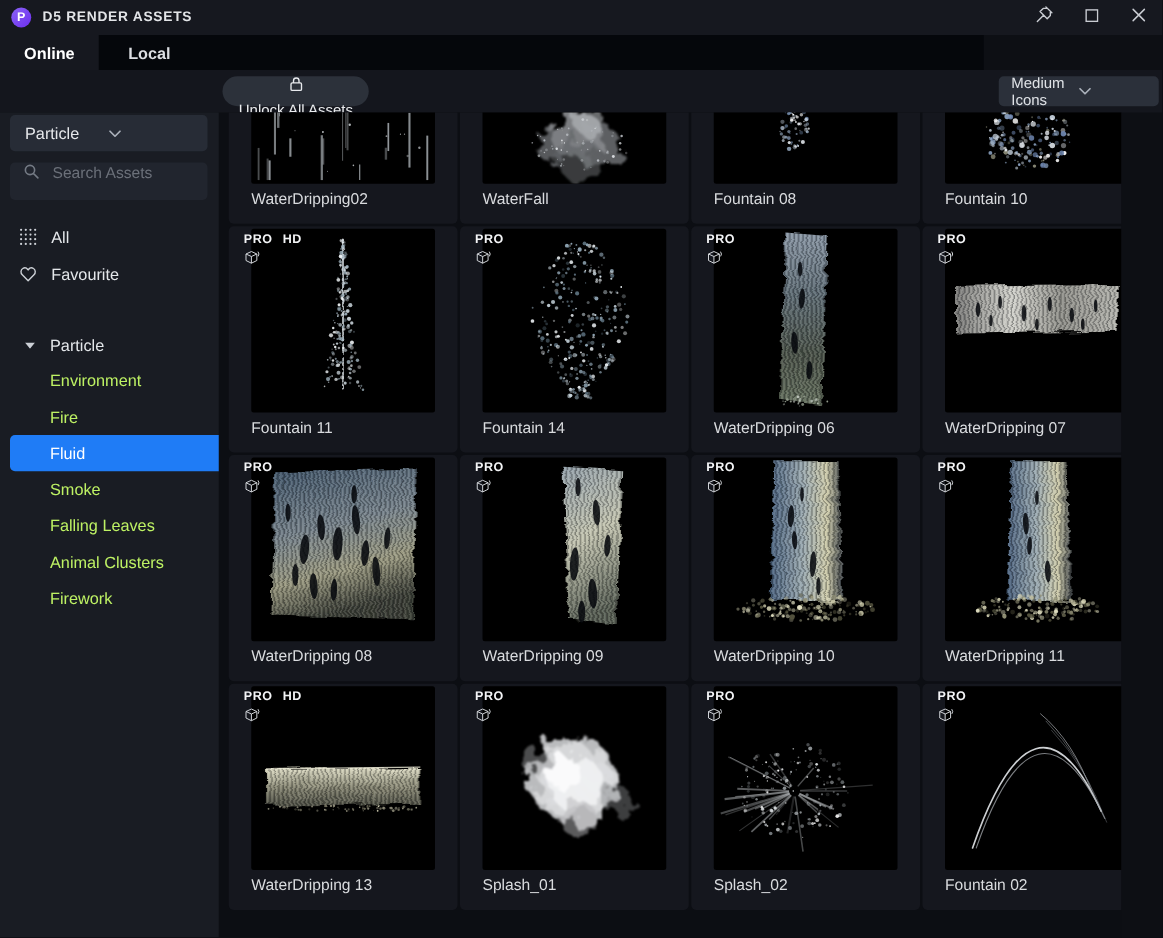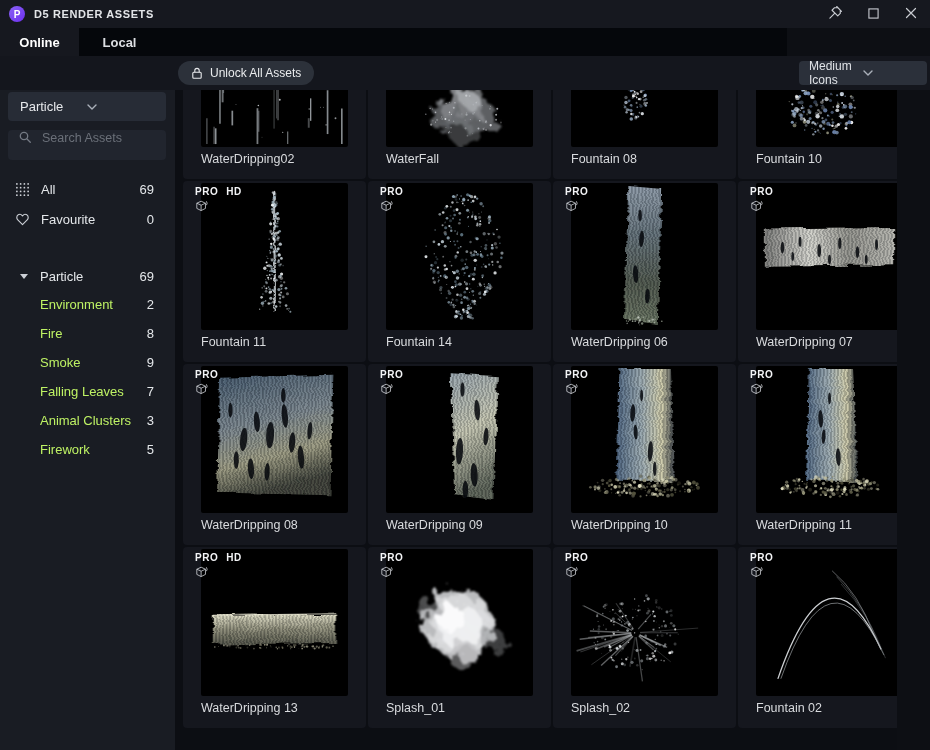--- a/index.html
+++ b/index.html
@@ -24,28 +24,28 @@
   .tabstrip{position:absolute;left:0;top:28px;width:787px;height:28px;background:var(--tabstrip-bg);}
   .tab{position:absolute;top:0;height:28px;display:flex;align-items:center;justify-content:center;
     font-size:13px;color:#dcdee2;}
   .tab.active{background:var(--titlebar-bg);color:#fff;font-weight:700;}
   .tab-online{left:0;width:79px;}
   .tab-local{left:79px;width:81px;font-weight:bold;}
 
   
   .toolbar{position:absolute;left:0;top:56px;width:930px;height:34px;background:var(--toolbar-bg);}
   .unlock{position:absolute;left:178px;top:5px;height:24px;border-radius:12px;background:var(--pill-bg);
-    display:flex;align-items:center;gap:7px;padding:0 13px;box-sizing:border-box;}
+    display:flex;align-items:center;gap:7px;padding:0 13px;box-sizing:border-box;flex-direction:column;}
   .unlock span{font-size:12px;color:#eaecee;}
   .icon-size{position:absolute;left:799px;top:5px;width:128px;height:24px;background:#2b303a;border-radius:4px;
     display:flex;align-items:center;padding:0 10px;box-sizing:border-box;}
   .icon-size span{flex:1;font-size:12px;color:#dfe2e6;}
 
   
-  .sidebar{position:absolute;left:0;top:90px;width:175px;height:660px;background:var(--sidebar-bg);}
+  .sidebar{position:absolute;left:0;top:90px;width:175px;height:660px;background:var(--sidebar-bg);padding-left:48px;}
   .cat-dd{position:absolute;top:2px;left:8px;width:158px;height:29px;background:var(--dd-bg);border-radius:4px;
     display:flex;align-items:center;padding:0 12px;box-sizing:border-box;}
   .cat-dd span{flex:1;font-size:13px;color:#e6e8eb;}
   .search{position:absolute;top:40px;left:8px;width:158px;height:30px;background:var(--field-bg);border-radius:4px;
     display:flex;align-items:flex-start;gap:8px;padding:0 10px;box-sizing:border-box;}
   .search input{flex:1;min-width:0;background:transparent;border:none;outline:none;color:#dfe3e8;
     font-size:12.5px;font-family:"Liberation Sans",sans-serif;}
   .search input::placeholder{color:var(--placeholder);}
   .quick{position:absolute;top:84px;left:0;right:0;}
   .side-row{height:30px;display:flex;align-items:center;margin:0 9px 0 8px;border-radius:4px;
@@ -246,20 +246,24 @@
           <span class="lbl">Particle</span>
           <span class="cnt">69</span>
         </div>
         <div class="tree-row">
           <span class="lbl">Environment</span>
           <span class="cnt">2</span>
         </div>
         <div class="tree-row">
           <span class="lbl">Fire</span>
           <span class="cnt">8</span>
+        </div>
+        <div class="tree-row selected">
+          <span class="lbl">Fluid</span>
+          <span class="cnt">35</span>
         </div>
         <div class="tree-row">
           <span class="lbl">Smoke</span>
           <span class="cnt">9</span>
         </div>
         <div class="tree-row">
           <span class="lbl">Falling Leaves</span>
           <span class="cnt">7</span>
         </div>
         <div class="tree-row">

